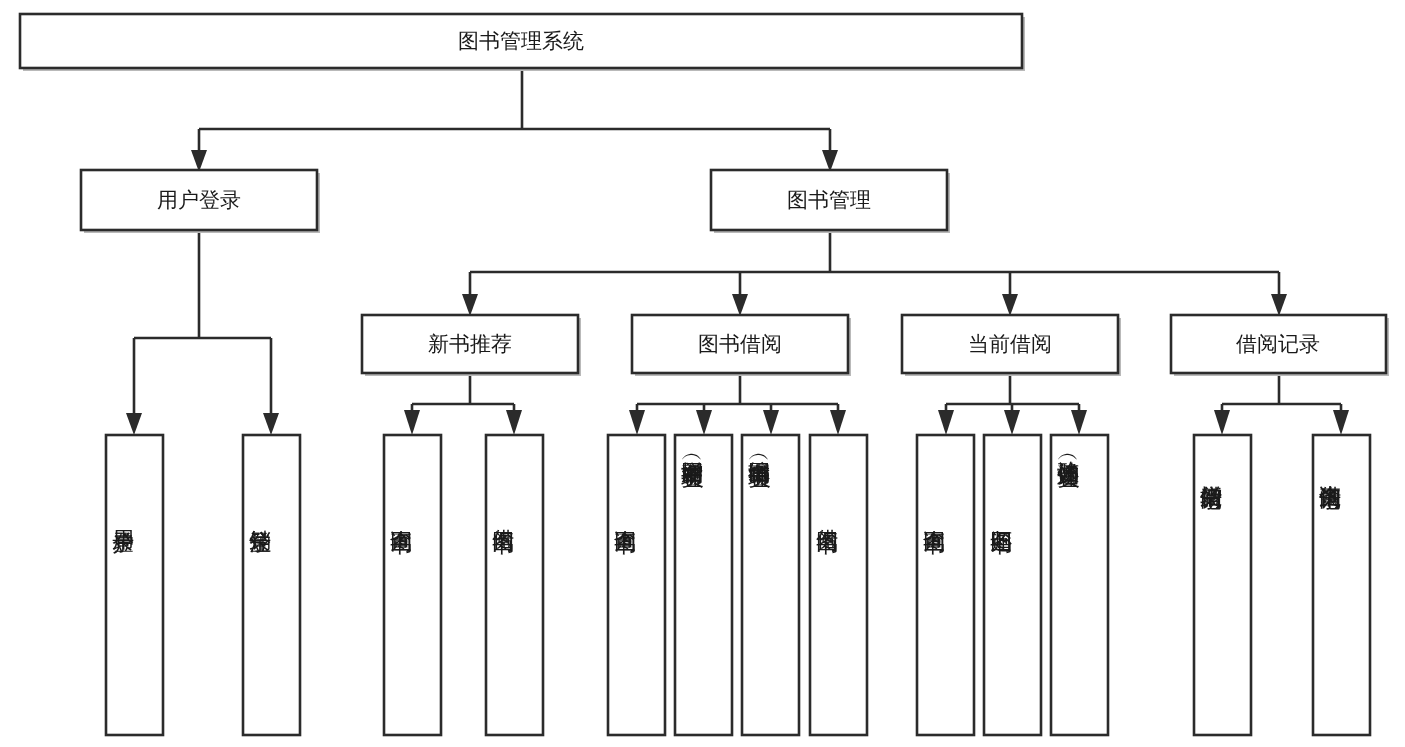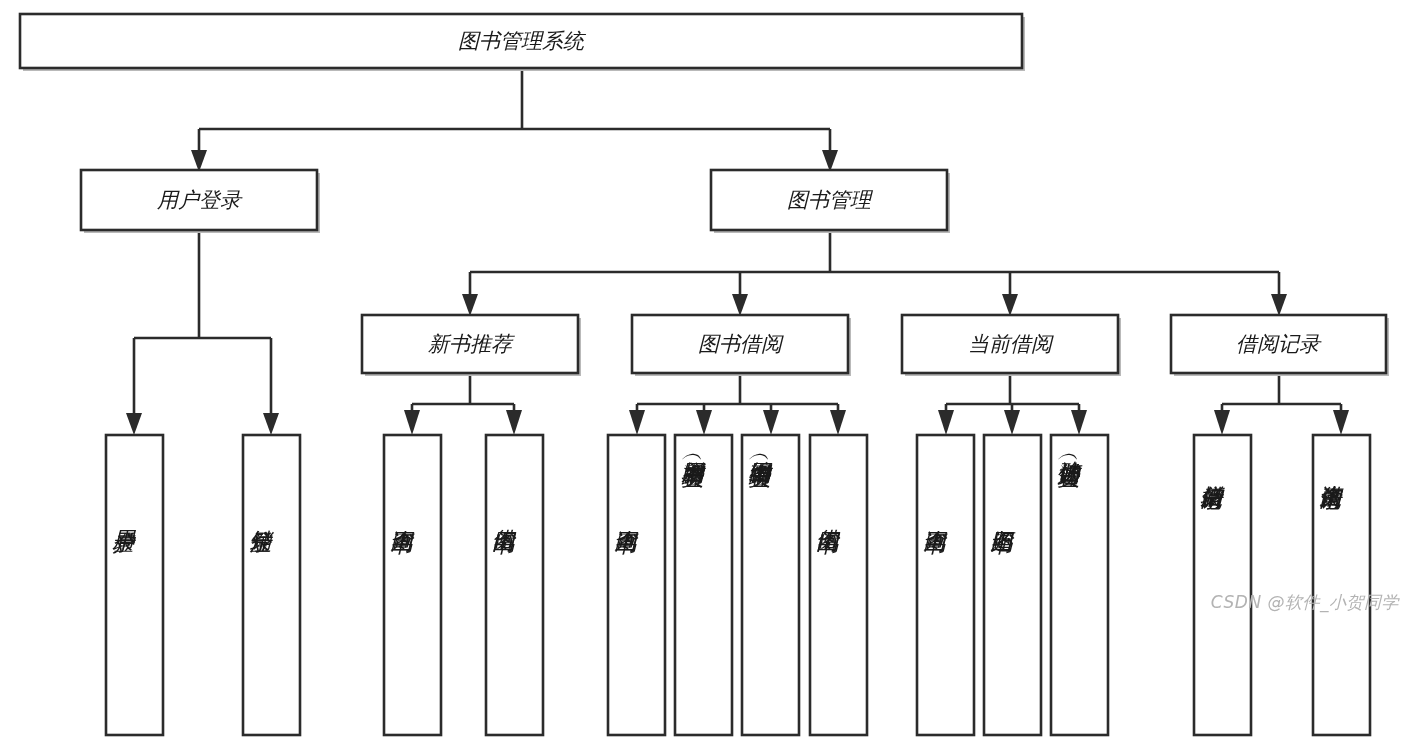--- a/index.html
+++ b/index.html
@@ -11,21 +11,20 @@
     width: 1405px;
     height: 747px;
     font-family: "DejaVu Sans", "Liberation Sans", sans-serif;
     overflow: hidden;
   }
   #diagram-root {
     position: relative;
     width: 1405px;
     height: 618px;
     background: #ffffff;
-    font-style: italic;
   }
   svg#tree-svg {
     position: absolute;
     left: 0;
     top: 0;
     width: 1405px;
     height: 747px;
   }
   .node-box {
     fill: #ffffff;
@@ -236,15 +235,14 @@
   <div class="leaf-label" style="left:748px; top:443px; height:290px;">编辑图书（管理员）</div>
   <div class="leaf-label" style="left:816px; top:512px; height:216px;">借阅图书</div>
 
   <div class="leaf-label" style="left:923px; top:512px; height:216px;">查询图书</div>
   <div class="leaf-label" style="left:990px; top:512px; height:216px;">归还图书</div>
   <div class="leaf-label" style="left:1057px; top:443px; height:290px;">确认归还（管理员）</div>
 
   <div class="leaf-label" style="left:1200px; top:467px; height:264px;">新增借阅记录</div>
   <div class="leaf-label" style="left:1319px; top:467px; height:264px;">查询借阅记录</div>
 
-  <div class="watermark">CSDN @软件_小贺同学</div>
 
 </div>
 
 </body></html>

